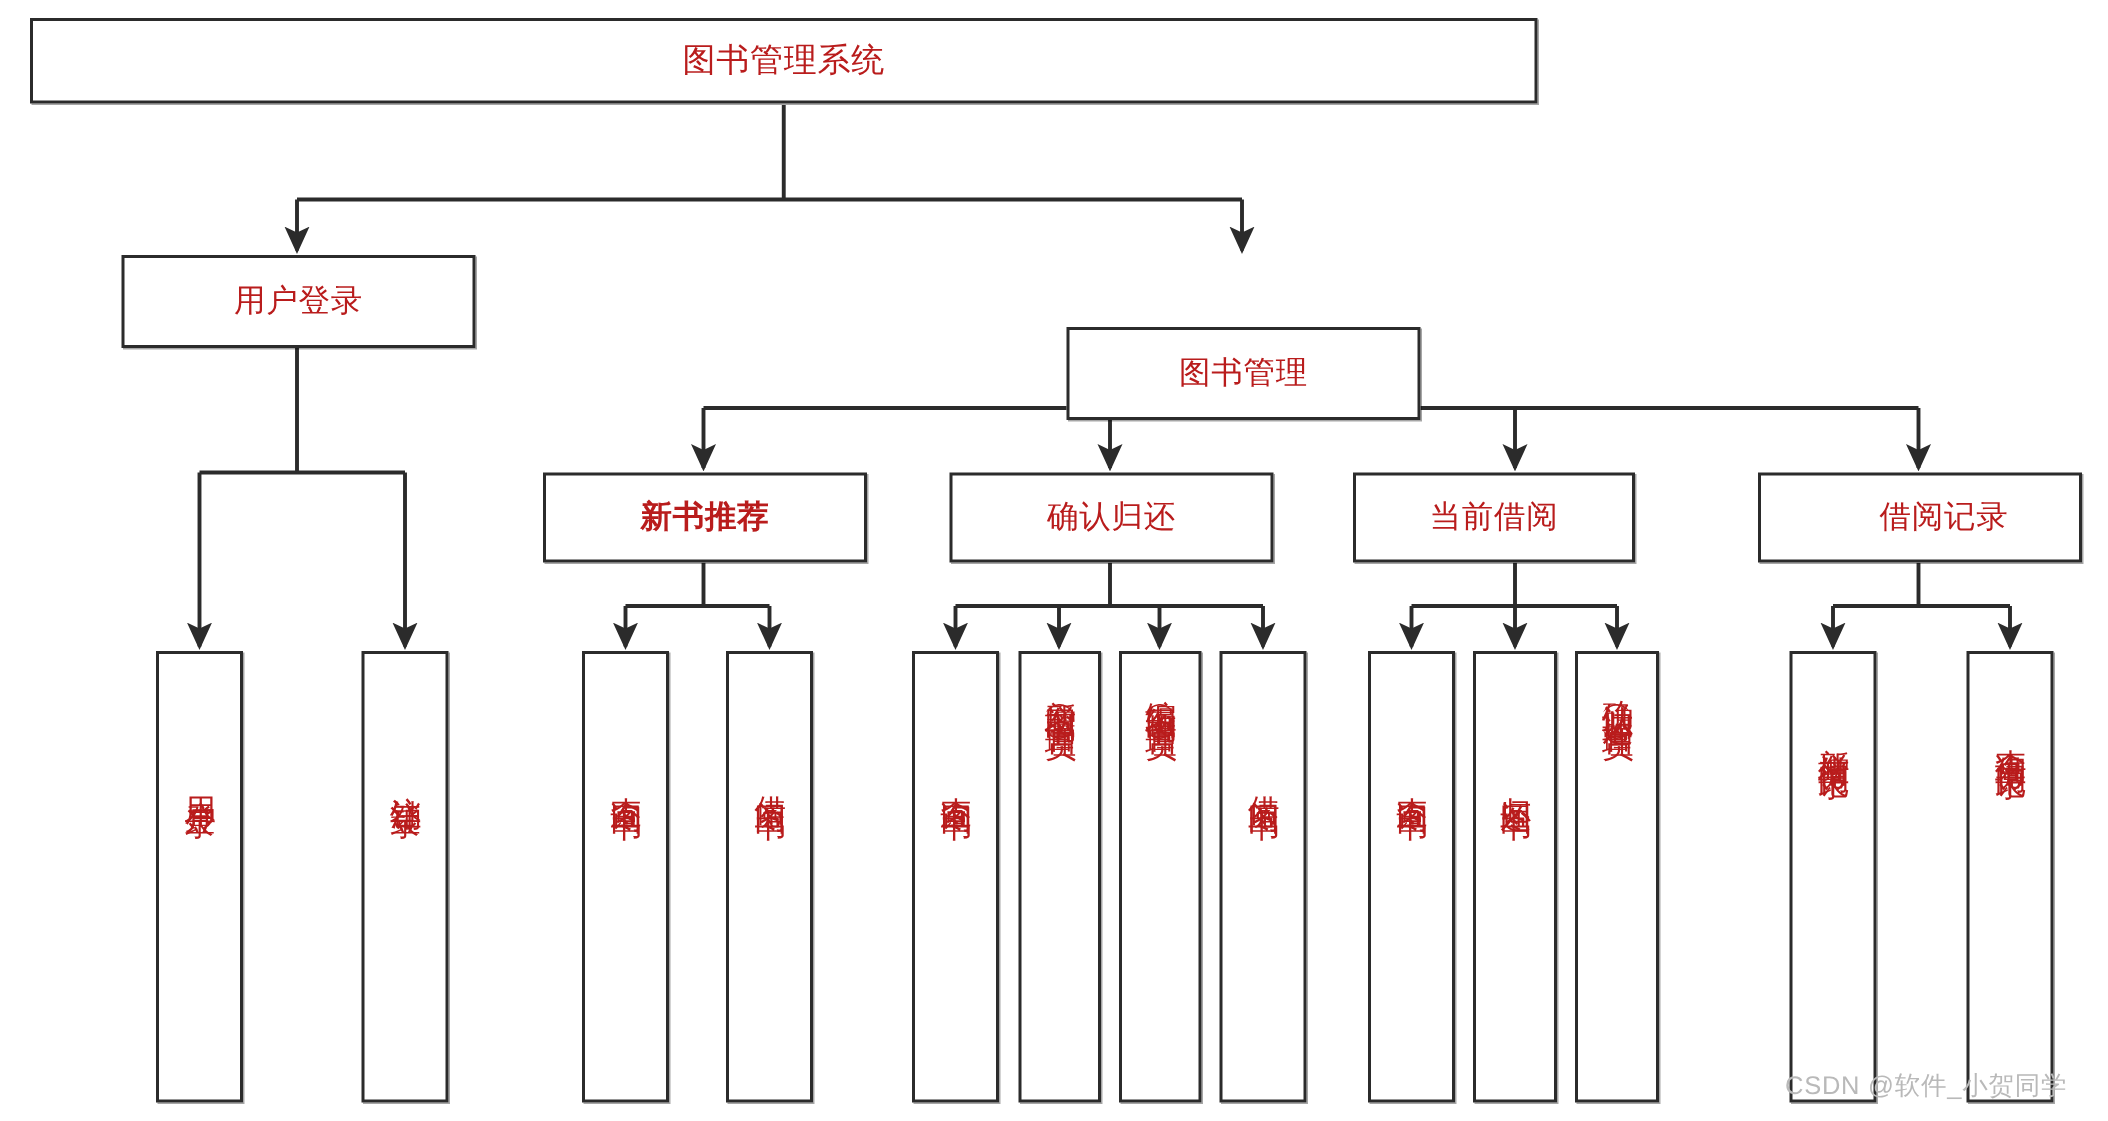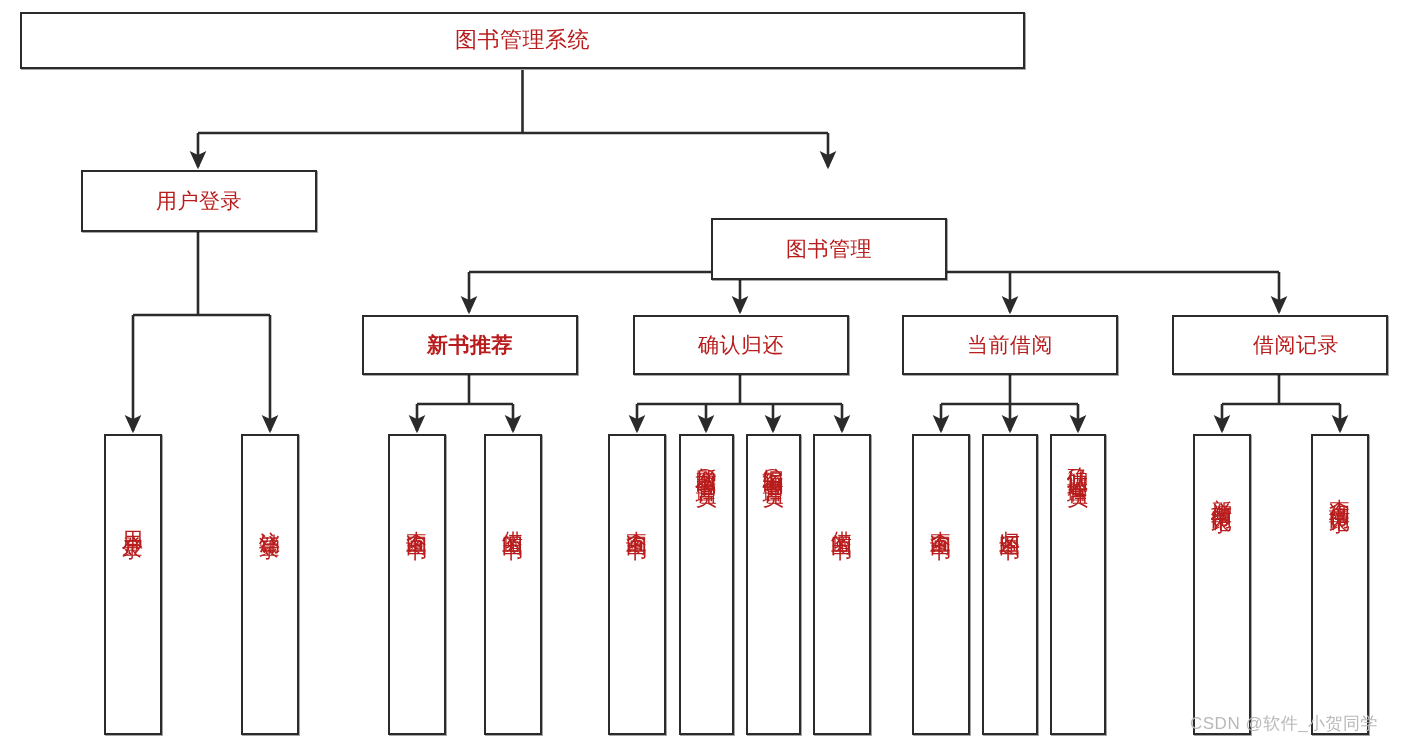--- a/index.html
+++ b/index.html
@@ -118,21 +118,21 @@
   <div class="node" style="left:711px;top:170px;width:236px;height:62px;margin-top:48px;">
     <span class="lbl">图书管理</span>
   </div>
 
   <div class="node" style="left:362px;top:315px;width:216px;height:60px;font-weight:bold;">
     <span class="lbl">新书推荐</span>
   </div>
   <div class="node" style="left:633px;top:315px;width:216px;height:60px;">
     <span class="lbl">确认归还</span>
   </div>
-  <div class="node" style="left:902px;top:315px;width:216px;height:60px;">
+  <div class="node" style="left:902px;top:315px;width:188px;height:60px;">
     <span class="lbl">当前借阅</span>
   </div>
   <div class="node" style="left:1172px;top:315px;width:216px;height:60px;padding-left:32px;">
     <span class="lbl">借阅记录</span>
   </div>
 
   <div class="node leaf mid" style="left:104px;top:434px;width:58px;height:301px;">
     <span class="lbl">用户登录</span>
   </div>
   <div class="node leaf mid" style="left:241px;top:434px;width:58px;height:301px;">

